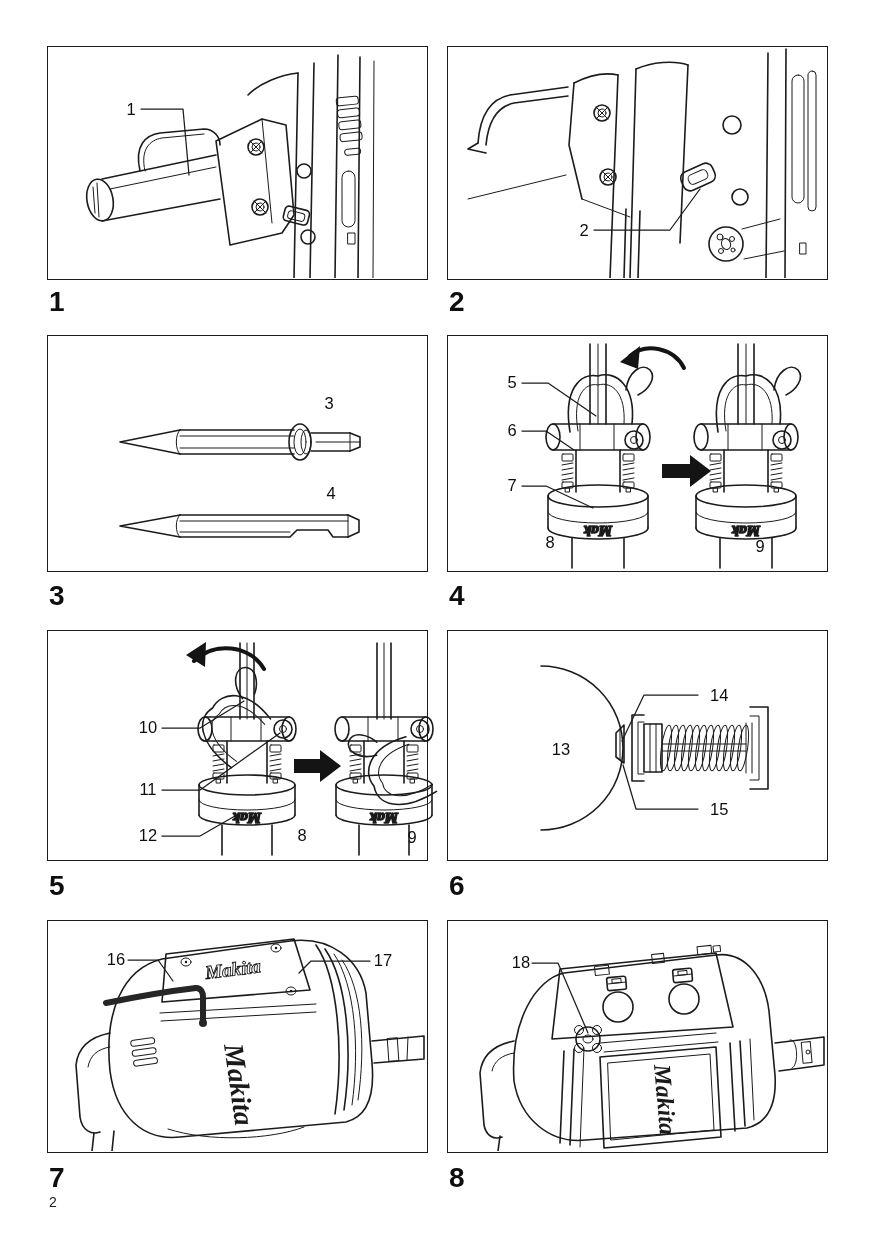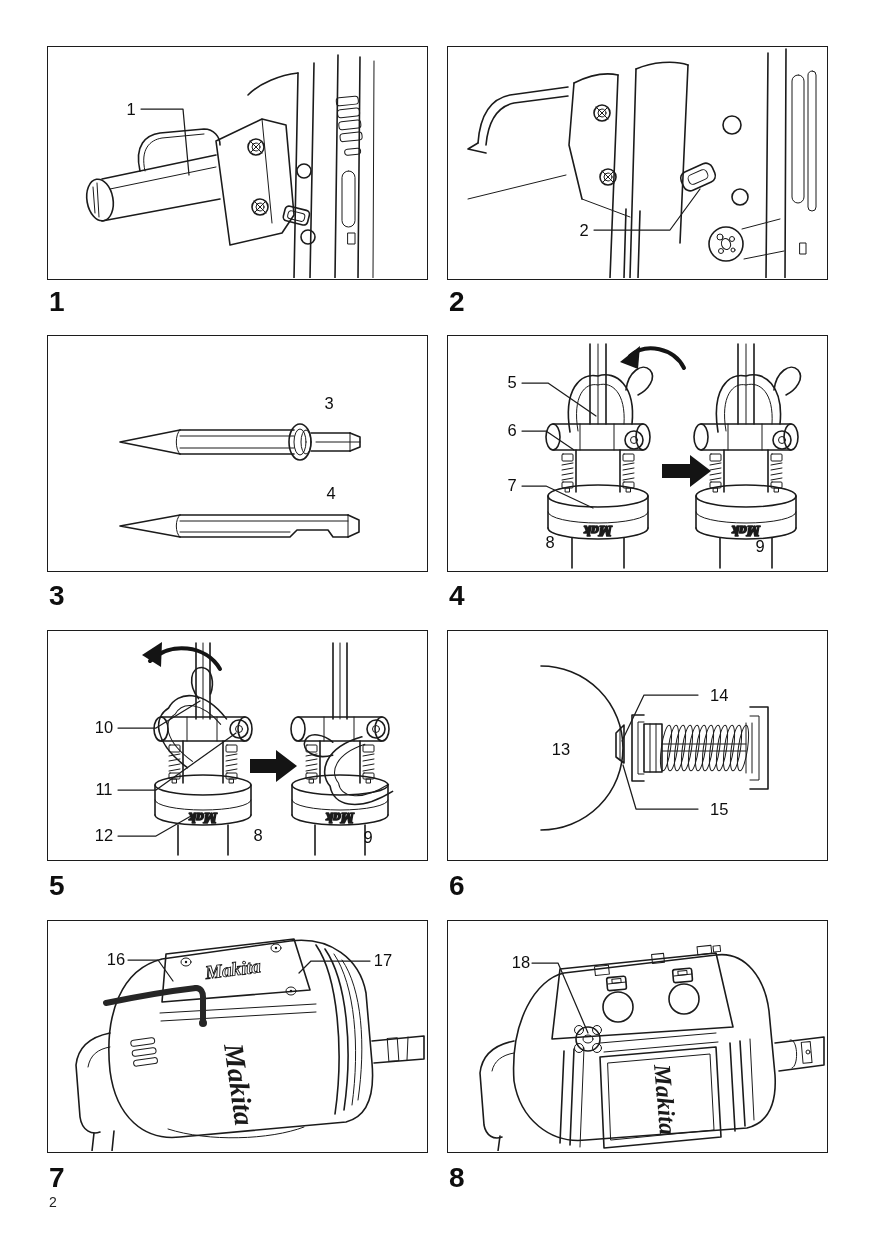--- a/index.html
+++ b/index.html
@@ -211,21 +211,21 @@
   <path class="cl" d="M74 150 L98 150 L145 172"></path>
   <text class="co" x="64" y="52" text-anchor="middle">5</text>
   <text class="co" x="64" y="100" text-anchor="middle">6</text>
   <text class="co" x="64" y="155" text-anchor="middle">7</text>
   <text class="co" x="102" y="212" text-anchor="middle">8</text>
   <text class="co" x="312" y="216" text-anchor="middle">9</text>
 </svg>
 </div>
 <div class="fig-label" style="left:449px;top:582px;">4</div>
 
-<div class="panel" style="left:47px;top:630px;width:381px;height:231px;">
+<div class="panel" style="left:47px;top:630px;width:381px;height:231px;padding-left:44px;">
 <svg width="378" height="228" viewBox="0 0 378 228">
   <defs>
     <g id="sB" class="ln">
       <path d="M-28 -62 C-35 -104 -18 -122 0 -118 C18 -124 38 -108 34 -70"></path>
       <path class="tn" d="M-20 -63 C-26 -98 -13 -112 0 -109 C14 -113 28 -101 26 -70"></path>
       <path d="M28 -104 C30 -122 44 -132 52 -124 C59 -116 50 -104 40 -99"></path>
     </g>
     <g id="bB" class="ln tn">
       <rect x="0" y="0" width="11" height="7" rx="1"></rect>
       <path d="M0 11 L11 9 M0 16 L11 14 M0 21 L11 19 M0 26 L11 24"></path>

